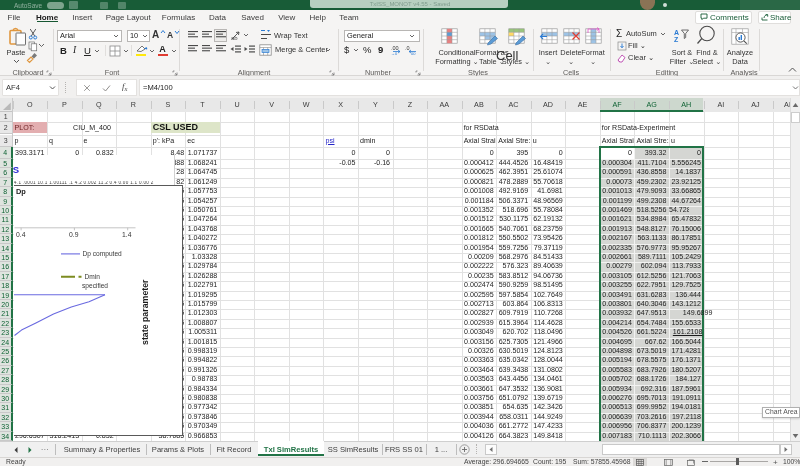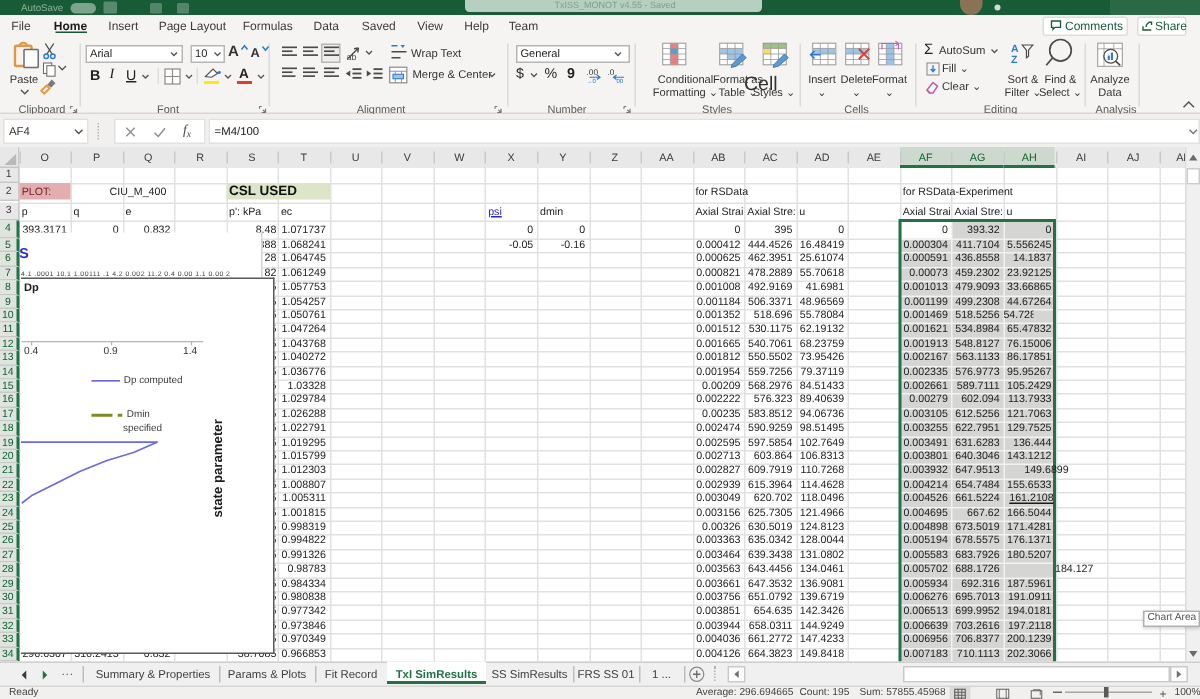--- a/index.html
+++ b/index.html
@@ -777,21 +777,21 @@
 <div class="cell num" style="left:634.40px;top:347.00px;width:34.55px;height:9.40px;line-height:9.40px;padding-right:2.5px;">673.5019</div>
 <div class="cell num" style="left:668.95px;top:347.00px;width:34.55px;height:9.40px;line-height:9.40px;padding-right:2.5px;">171.4281</div>
 <div class="cell num" style="left:599.85px;top:356.40px;width:34.55px;height:9.40px;line-height:9.40px;padding-right:2.5px;">0.005194</div>
 <div class="cell num" style="left:634.40px;top:356.40px;width:34.55px;height:9.40px;line-height:9.40px;padding-right:2.5px;">678.5575</div>
 <div class="cell num" style="left:668.95px;top:356.40px;width:34.55px;height:9.40px;line-height:9.40px;padding-right:2.5px;">176.1371</div>
 <div class="cell num" style="left:599.85px;top:365.80px;width:34.55px;height:9.40px;line-height:9.40px;padding-right:2.5px;">0.005583</div>
 <div class="cell num" style="left:634.40px;top:365.80px;width:34.55px;height:9.40px;line-height:9.40px;padding-right:2.5px;">683.7926</div>
 <div class="cell num" style="left:668.95px;top:365.80px;width:34.55px;height:9.40px;line-height:9.40px;padding-right:2.5px;">180.5207</div>
 <div class="cell num" style="left:599.85px;top:375.20px;width:34.55px;height:9.40px;line-height:9.40px;padding-right:2.5px;">0.005702</div>
 <div class="cell num" style="left:634.40px;top:375.20px;width:34.55px;height:9.40px;line-height:9.40px;padding-right:2.5px;">688.1726</div>
-<div class="cell num" style="left:668.95px;top:375.20px;width:34.55px;height:27px;line-height:9.40px;padding-right:2.5px;margin-left:28px;">184.127</div>
+<div class="cell num" style="left:668.95px;top:375.20px;width:34.55px;height:27px;line-height:9.40px;padding-right:2.5px;">184.127</div>
 <div class="cell num" style="left:599.85px;top:384.60px;width:34.55px;height:9.40px;line-height:9.40px;padding-right:2.5px;">0.005934</div>
 <div class="cell num" style="left:634.40px;top:384.60px;width:34.55px;height:9.40px;line-height:9.40px;padding-right:2.5px;">692.316</div>
 <div class="cell num" style="left:668.95px;top:384.60px;width:34.55px;height:9.40px;line-height:9.40px;padding-right:2.5px;">187.5961</div>
 <div class="cell num" style="left:599.85px;top:394.00px;width:34.55px;height:9.40px;line-height:9.40px;padding-right:2.5px;">0.006276</div>
 <div class="cell num" style="left:634.40px;top:394.00px;width:34.55px;height:9.40px;line-height:9.40px;padding-right:2.5px;">695.7013</div>
 <div class="cell num" style="left:668.95px;top:394.00px;width:34.55px;height:9.40px;line-height:9.40px;padding-right:2.5px;">191.0911</div>
 <div class="cell num" style="left:599.85px;top:403.40px;width:34.55px;height:9.40px;line-height:9.40px;padding-right:2.5px;">0.006513</div>
 <div class="cell num" style="left:634.40px;top:403.40px;width:34.55px;height:9.40px;line-height:9.40px;padding-right:2.5px;">699.9952</div>
 <div class="cell num" style="left:668.95px;top:403.40px;width:34.55px;height:9.40px;line-height:9.40px;padding-right:2.5px;">194.0181</div>
 <div class="cell num" style="left:599.85px;top:412.80px;width:34.55px;height:9.40px;line-height:9.40px;padding-right:2.5px;">0.006639</div>

